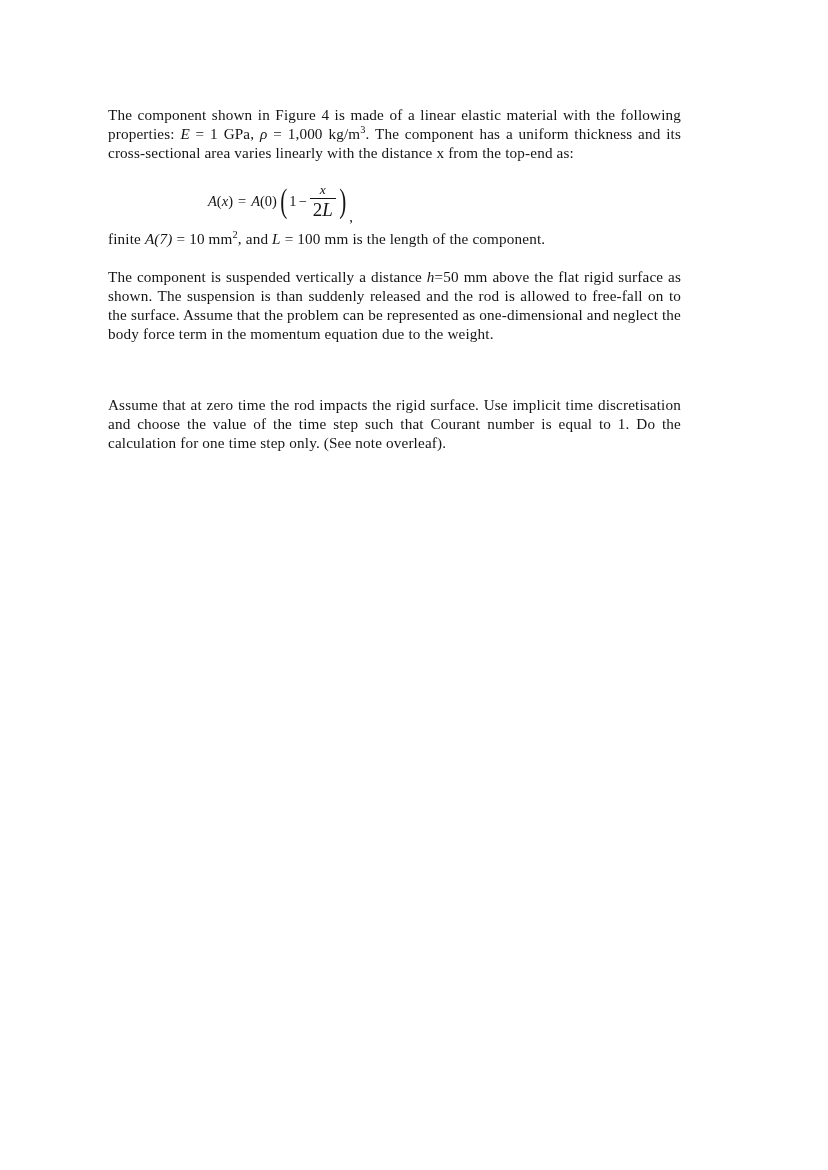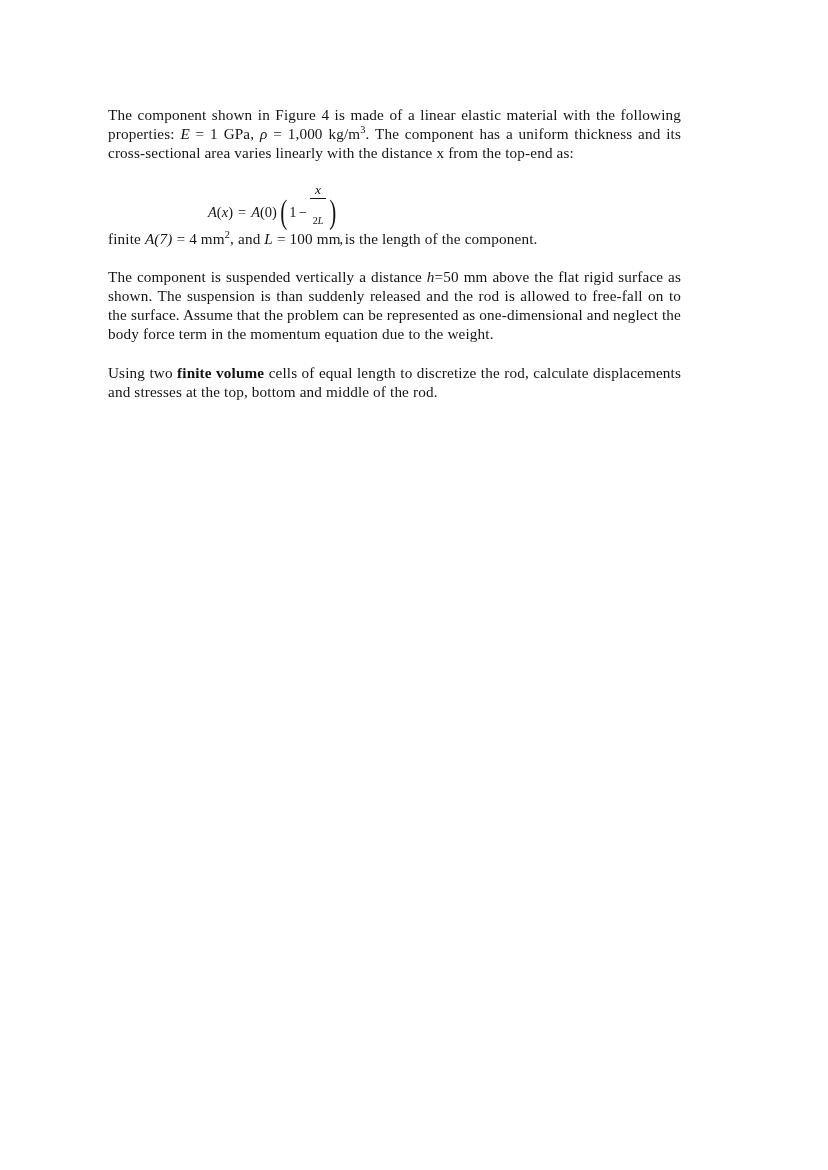--- a/index.html
+++ b/index.html
@@ -93,23 +93,23 @@
     padding: 0 3px;
   }
   .frac .bar {
     width: 100%;
     min-width: 16px;
     height: 1px;
     background: #141414;
     margin: 1px 0;
   }
   .frac .den {
-    font-size: 10px;
+    font-size: 19px;
     line-height: 1.05;
-    padding: 16px 3px;
+    padding: 0 3px;
     font-style: normal;
   }
   .frac .den .var { font-style: italic; }
   .eq-comma { font-style: normal; margin-left: 1px; align-self: flex-end; position: relative; top: 6px; }
 </style>
 </head>
 <body>
 
 <div class="page">
   <div class="content">
@@ -135,27 +135,27 @@
               <span class="num">x</span>
               <span class="bar"></span>
               <span class="den"><span>2</span><span class="var">L</span></span>
             </span>
           </span>
           <span class="paren paren-right">)</span>
           <span class="eq-comma">,</span>
       </span>
     </div>
 
-    <p class="para"><span>finite </span><span class="ital">A(7)</span><span> = 4 mm</span><sup>2</sup><span>, and </span><span class="ital">L</span><span> = 100 mm is the length of the component.</span></p>
+    <p class="para"><span>finite </span><span class="ital">A(7)</span><span> = 10 mm</span><sup>2</sup><span>, and </span><span class="ital">L</span><span> = 100 mm is the length of the component.</span></p>
 
     <div class="gap-small"></div>
 
     <p class="para"><span>The component is suspended vertically a distance </span><span class="ital">h</span><span>=50 mm above the flat rigid surface as shown. The suspension is than suddenly released and the rod is allowed to free-fall on to the surface. Assume that the problem can be represented as one-dimensional and neglect the body force term in the momentum equation due to the weight.</span></p>
 
     <div class="gap-small"></div>
 
-    <p class="para"><span>Using two </span><span class="bold">finite volume</span><span> cells of equal length to discretize the rod, calculate displacements and stresses at the top, bottom and middle of the rod.</span></p>
 
     <div class="gap-blankline"></div>
 
+    <p class="para">Assume that at zero time the rod impacts the rigid surface. Use implicit time discretisation and choose the value of the time step such that Courant number is equal to 1. Do the calculation for one time step only. (See note overleaf).</p>
 
   </div>
 </div>
 
 </body></html>

